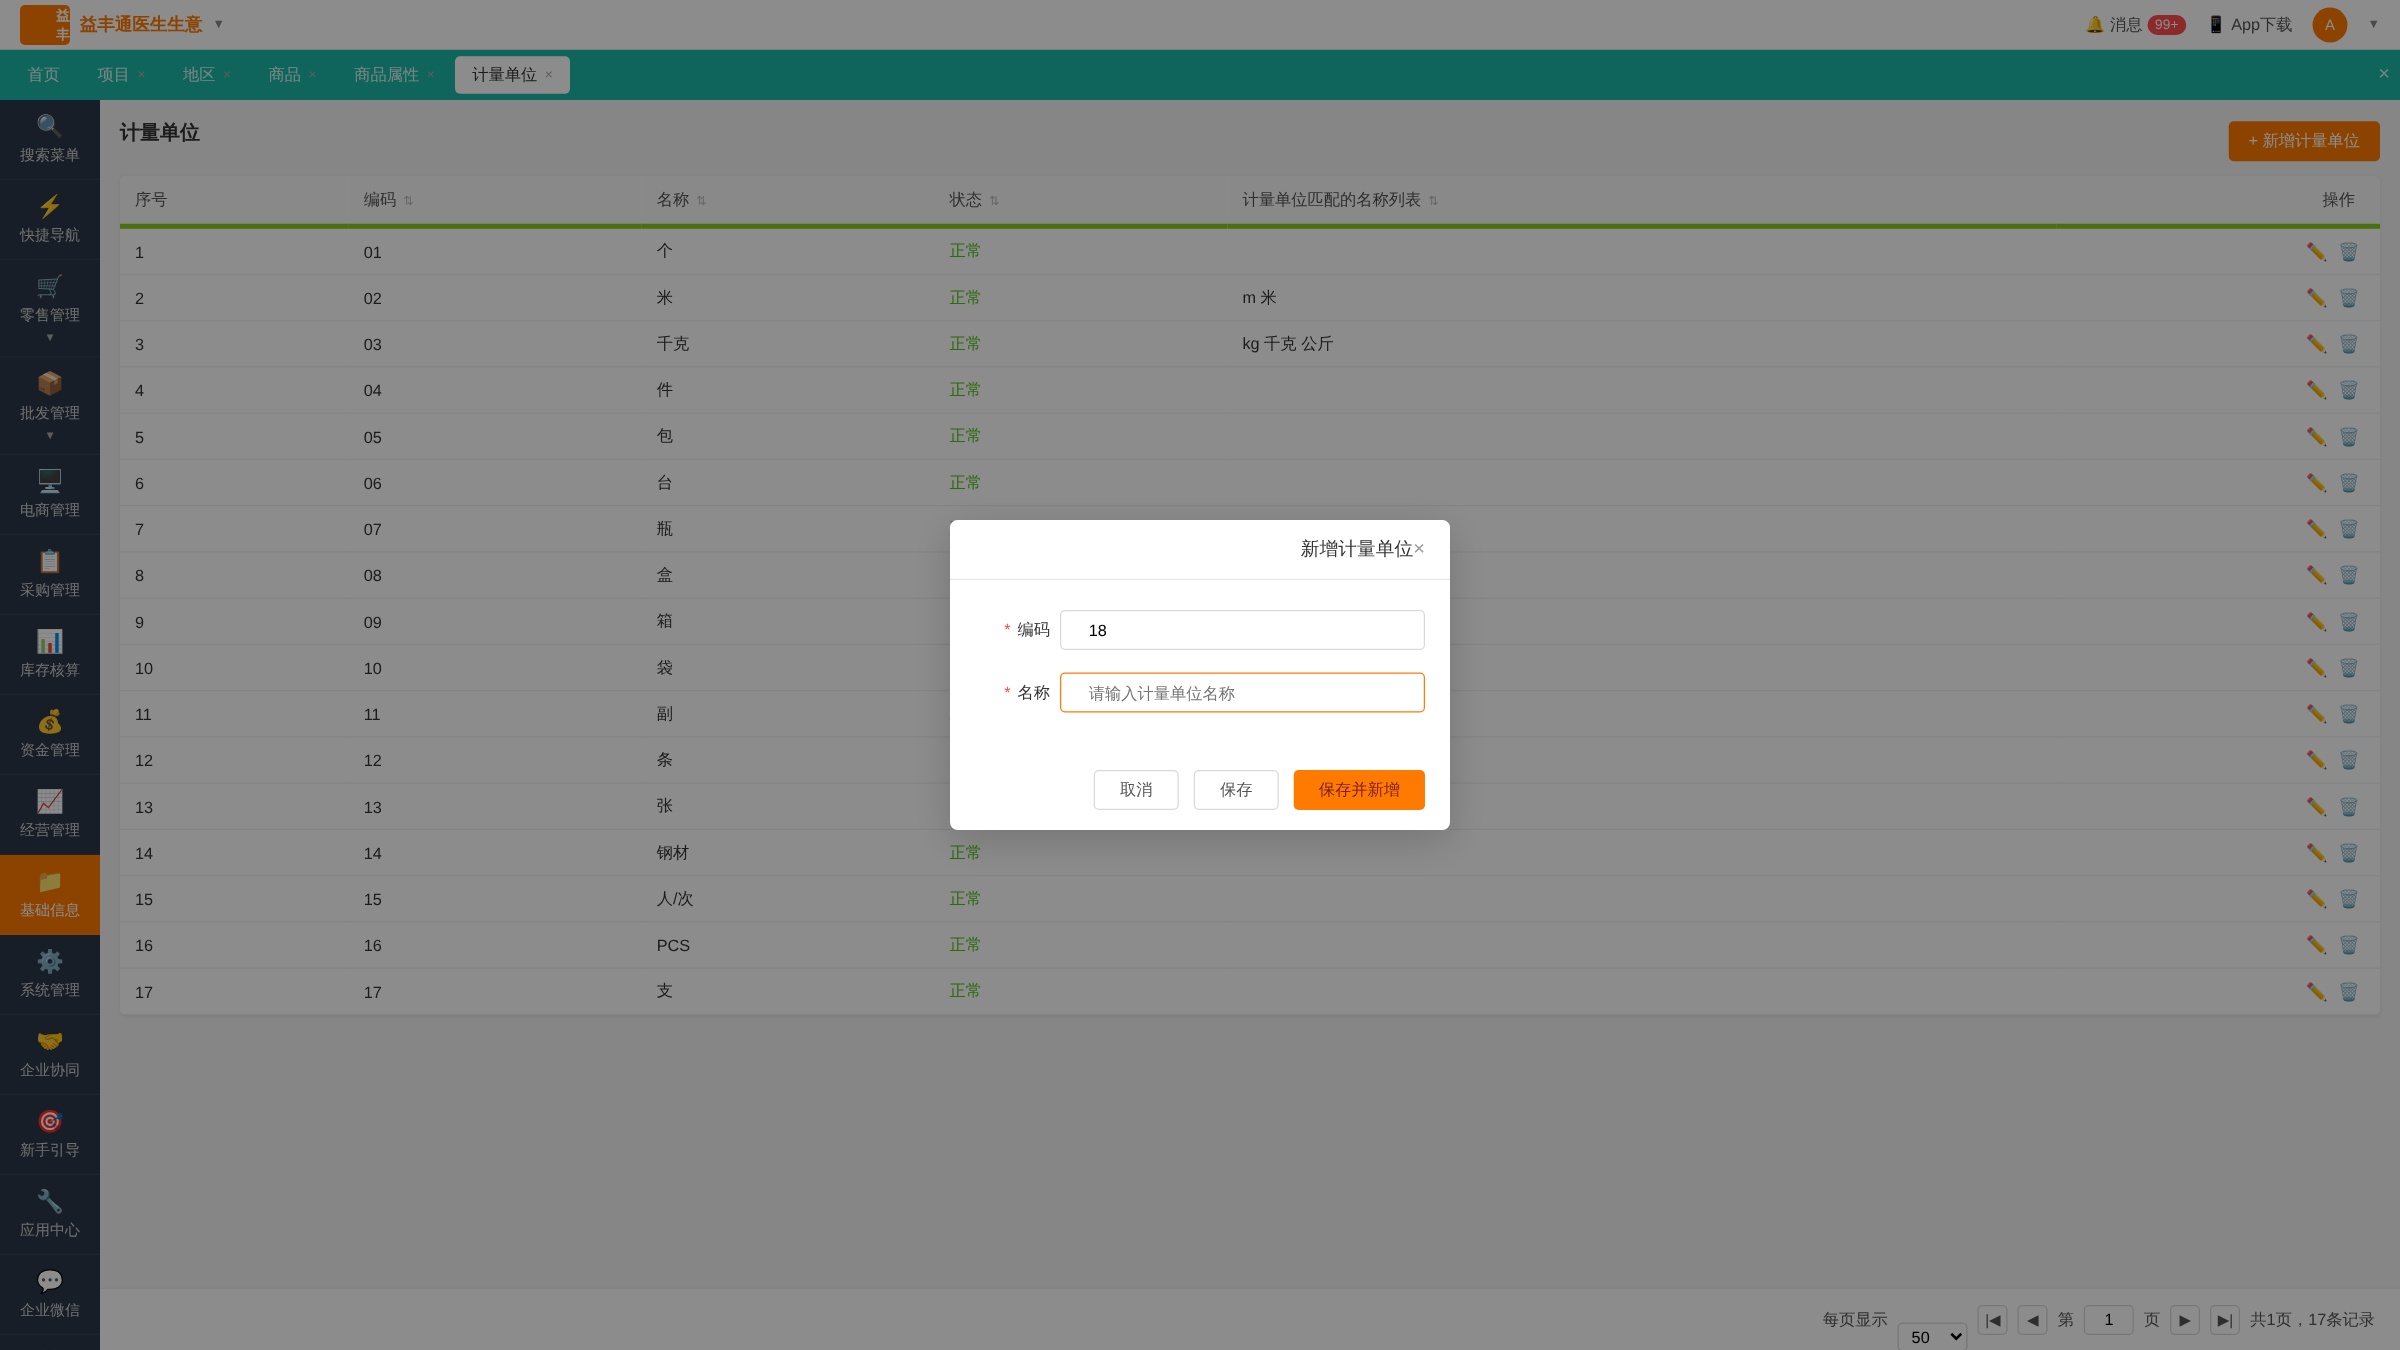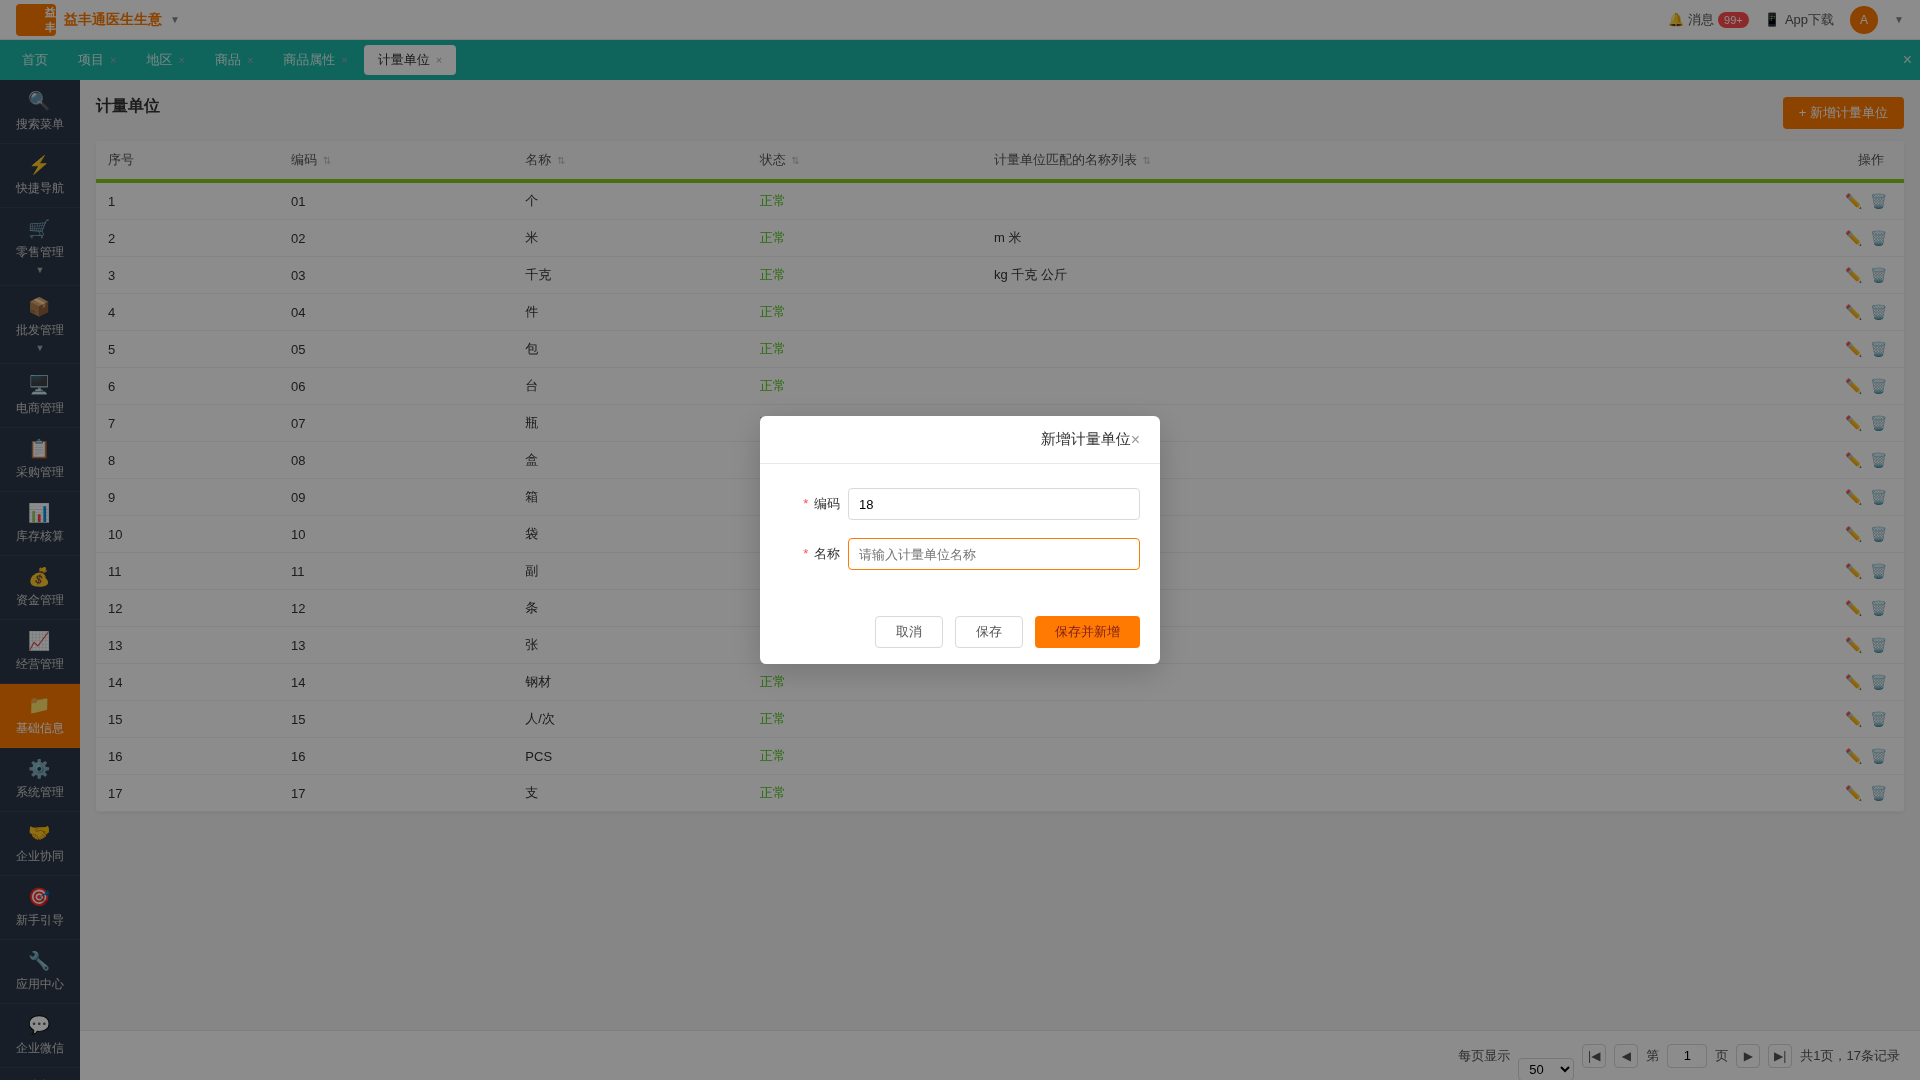--- a/index.html
+++ b/index.html
@@ -155,21 +155,21 @@
     .modal-close { cursor: pointer; color: #999; font-size: 16px; }
     .modal-body { padding: 24px 20px 16px; }
     .form-row { display: flex; align-items: center; margin-bottom: 18px; }
     .form-label { width: 60px; text-align: right; font-size: 13px; color: #333; flex-shrink: 0; }
     .form-label .required { color: #ff4d4f; margin-right: 2px; }
     .form-input {
       flex: 1;
       height: 32px;
       border: 1px solid #d9d9d9;
       border-radius: 4px;
-      padding: 0 10px;
+      padding: 0 22px;
       font-size: 13px;
       outline: none;
       margin-left: 8px;
     }
     .form-input.name-input { border-color: #ff7a00; }
     .modal-footer {
       padding: 12px 20px 16px;
       display: flex;
       justify-content: flex-end;
       gap: 12px;

